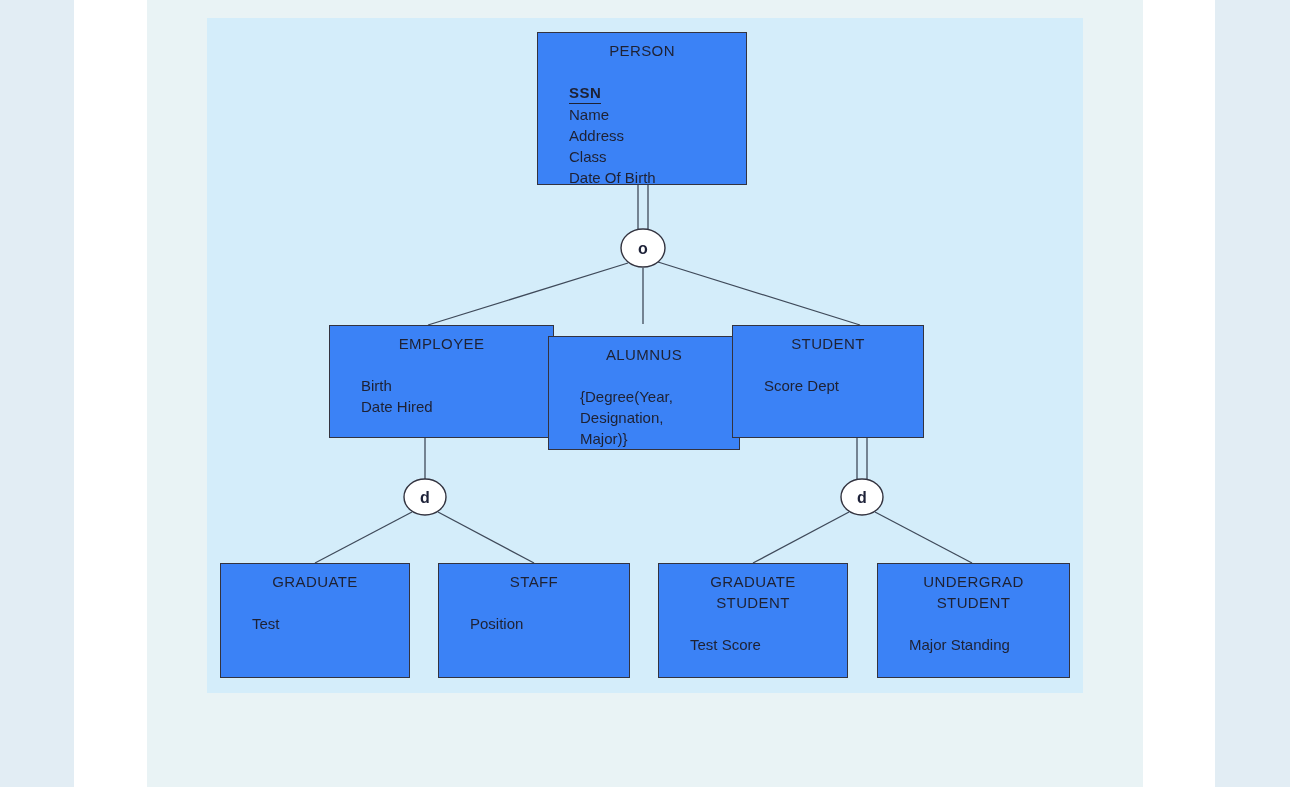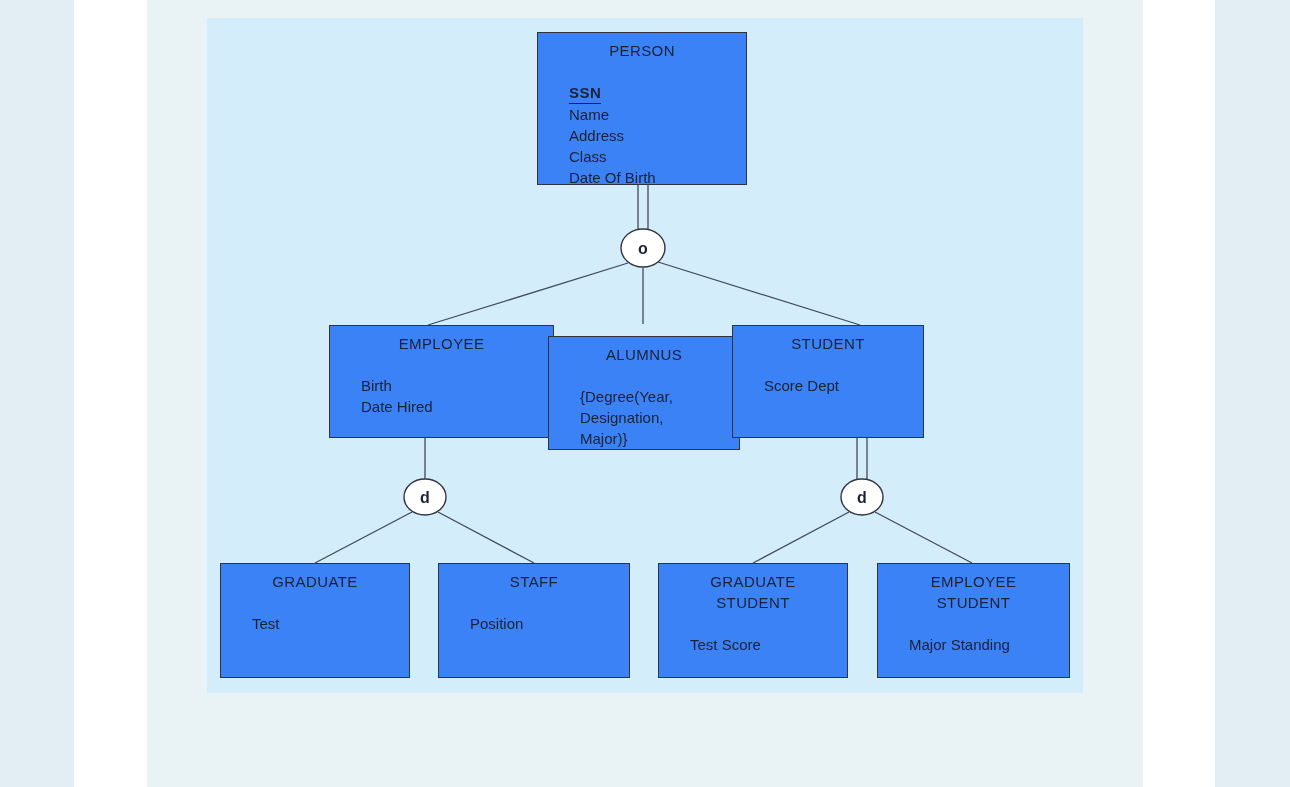--- a/index.html
+++ b/index.html
@@ -162,19 +162,19 @@
   </div>
 
   <div class="entity-box" style="left:451px; top:545px; width:190px; height:115px;">
     <div class="entity-title wrap">GRADUATE STUDENT</div>
     <div class="entity-attrs">
       <span class="attr-line">Test Score</span>
     </div>
   </div>
 
   <div class="entity-box" style="left:670px; top:545px; width:193px; height:115px;">
-    <div class="entity-title wrap">EMPLOYEE STUDENT</div>
+    <div class="entity-title wrap">UNDERGRAD STUDENT</div>
     <div class="entity-attrs">
       <span class="attr-line">Major Standing</span>
     </div>
   </div>
 
 </div>
 
 </body></html>

